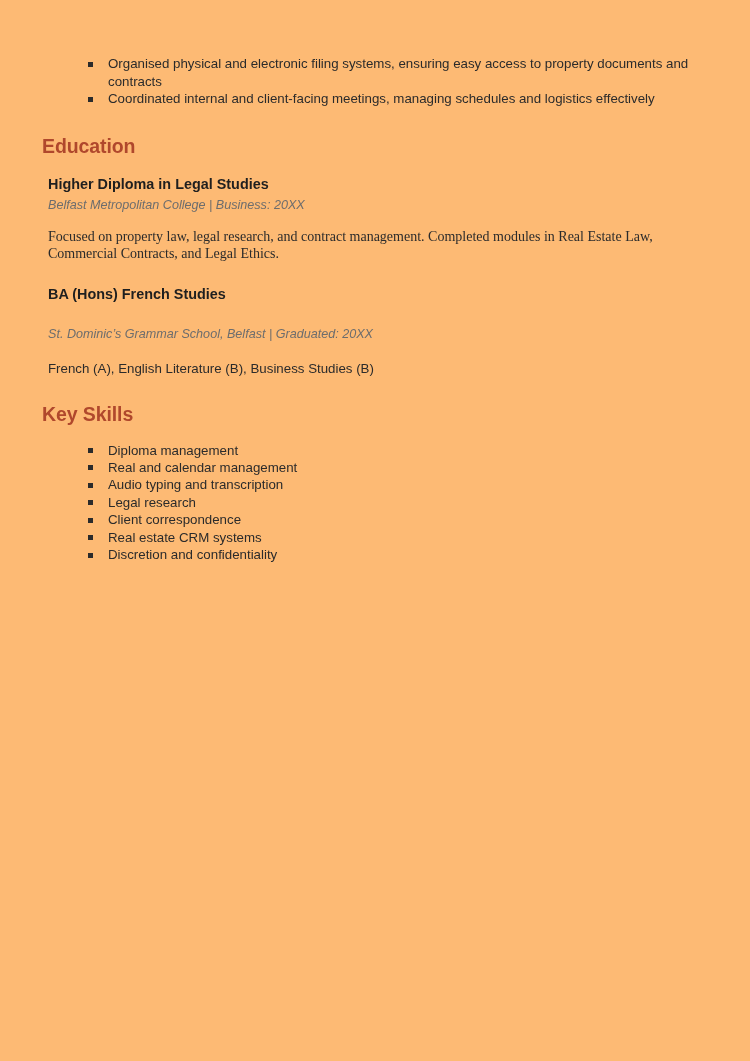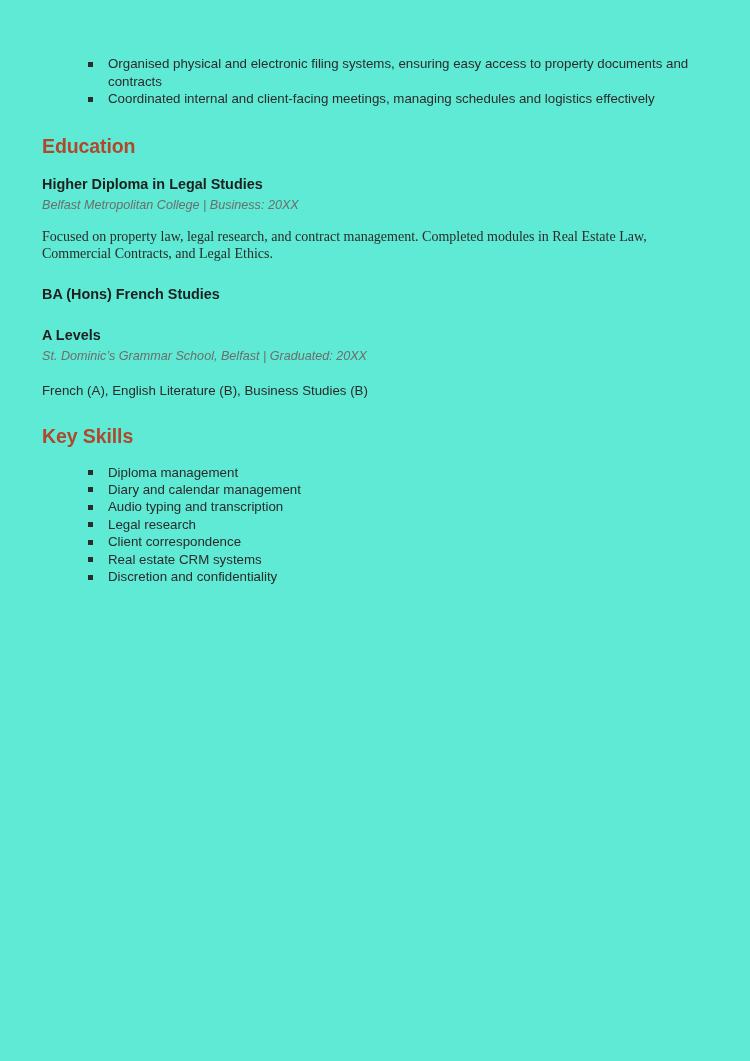--- a/index.html
+++ b/index.html
@@ -4,21 +4,21 @@
 <style>
   html, body {
     margin: 0;
     padding: 0;
     background: #ffffff;
   }
   .page {
     position: relative;
     width: 750px;
     height: 1061px;
-    background: #5eead4;
+    background: #fdba74;
     box-sizing: border-box;
     padding: 0;
     overflow: hidden;
     font-family: "Liberation Sans", sans-serif;
     color: #2b2b2b;
   }
   .content {
     position: absolute;
     left: 42px;
     top: 55px;
@@ -65,21 +65,21 @@
     font-size: 19.5px;
     font-weight: bold;
     letter-spacing: -0.1px;
     line-height: 22px;
     margin: 0;
   }
   .sec-education { margin-top: 27px; }
   .sec-keyskills { margin-top: 25px; }
 
   
-  .edu-entry { margin: 0; }
+  .edu-entry { margin: 6px; }
   .edu-entry.first { margin-top: 18px; }
   .edu-entry.next  { margin-top: 22px; }
 
   .edu-degree {
     font-size: 14.4px;
     font-weight: bold;
     line-height: 19px;
     color: #1f1f1f;
     margin: 0;
   }
@@ -129,36 +129,35 @@
       <div class="edu-degree">Higher Diploma in Legal Studies</div>
       <div class="edu-school">Belfast Metropolitan College | Business: 20XX</div>
       <p class="edu-desc">Focused on property law, legal research, and contract management. Completed modules in Real Estate Law, Commercial Contracts, and Legal Ethics.</p>
     </div>
 
     <div class="edu-entry next">
       <div class="edu-degree">BA (Hons) French Studies</div>
     </div>
 
     <div class="edu-entry next">
-      <div class="edu-degree">A Levels</div>
       <div class="edu-school">St. Dominic’s Grammar School, Belfast | Graduated: 20XX</div>
       <p class="edu-grades">French (A), English Literature (B), Business Studies (B)</p>
     </div>
 
     <h2 class="section-heading sec-keyskills" style="color:#B0482C">Key Skills</h2>
 
     <div class="skills-wrap">
       <ul class="bullets skills">
         <li>
           <span class="sq"></span>
           <span>Diploma management</span>
         </li>
         <li>
           <span class="sq"></span>
-          <span>Diary and calendar management</span>
+          <span>Real and calendar management</span>
         </li>
         <li>
           <span class="sq"></span>
           <span>Audio typing and transcription</span>
         </li>
         <li>
           <span class="sq"></span>
           <span>Legal research</span>
         </li>
         <li>

